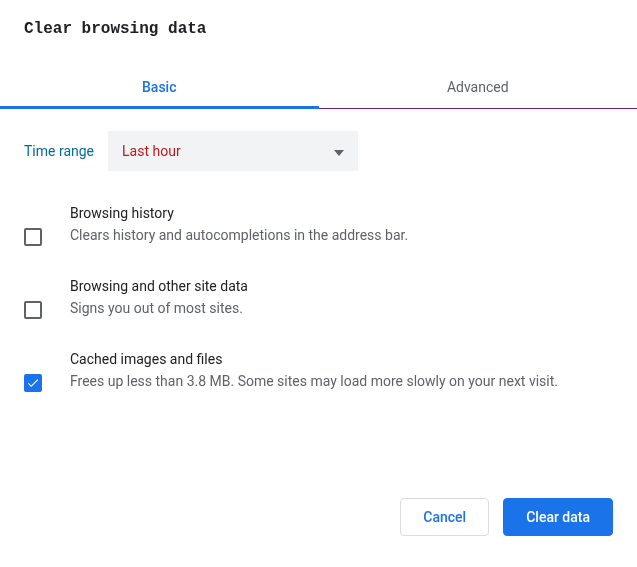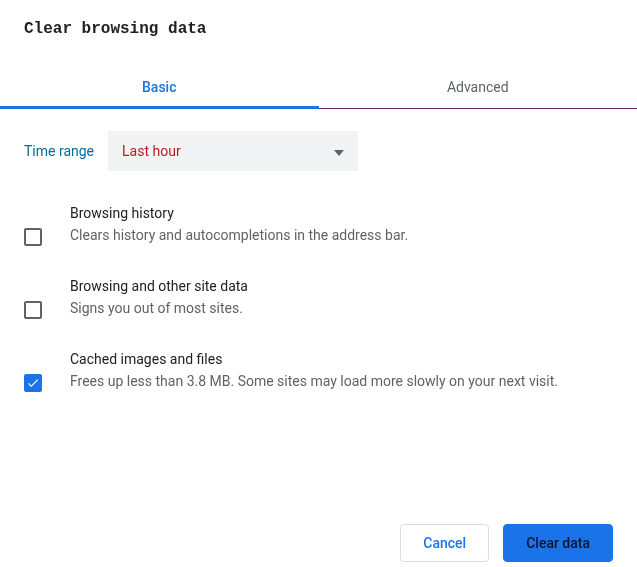--- a/index.html
+++ b/index.html
@@ -120,21 +120,21 @@
       color: #202124;
       margin-bottom: 4px;
     }
     .option-desc {
       font-size: 14px;
       color: #5f6368;
       line-height: 1.5;
     }
     .button-row {
       position: absolute;
-      bottom: 5px;
+      bottom: 31px;
       right: 24px;
       display: flex;
       gap: 14px;
       margin-top: 15px;
     }
     .btn {
       height: 38px;
       padding: 0 22px;
       border-radius: 4px;
       font-size: 14px;
@@ -145,21 +145,21 @@
       justify-content: center;
     }
     .btn-secondary {
       background: #fff;
       border: 1px solid #dadce0;
       color: #1a73e8;
     }
     .btn-primary {
       background: #1a73e8;
       border: 1px solid #1a73e8;
-      color: #0f172a;
+      color: #ffffff;
     }
   </style>
 </head>
 <body>
 
 <div class="dialog">
   <div class="dialog-title">Clear browsing data</div>
 
   <div class="tabs">
     <div class="tab active">Basic</div>

